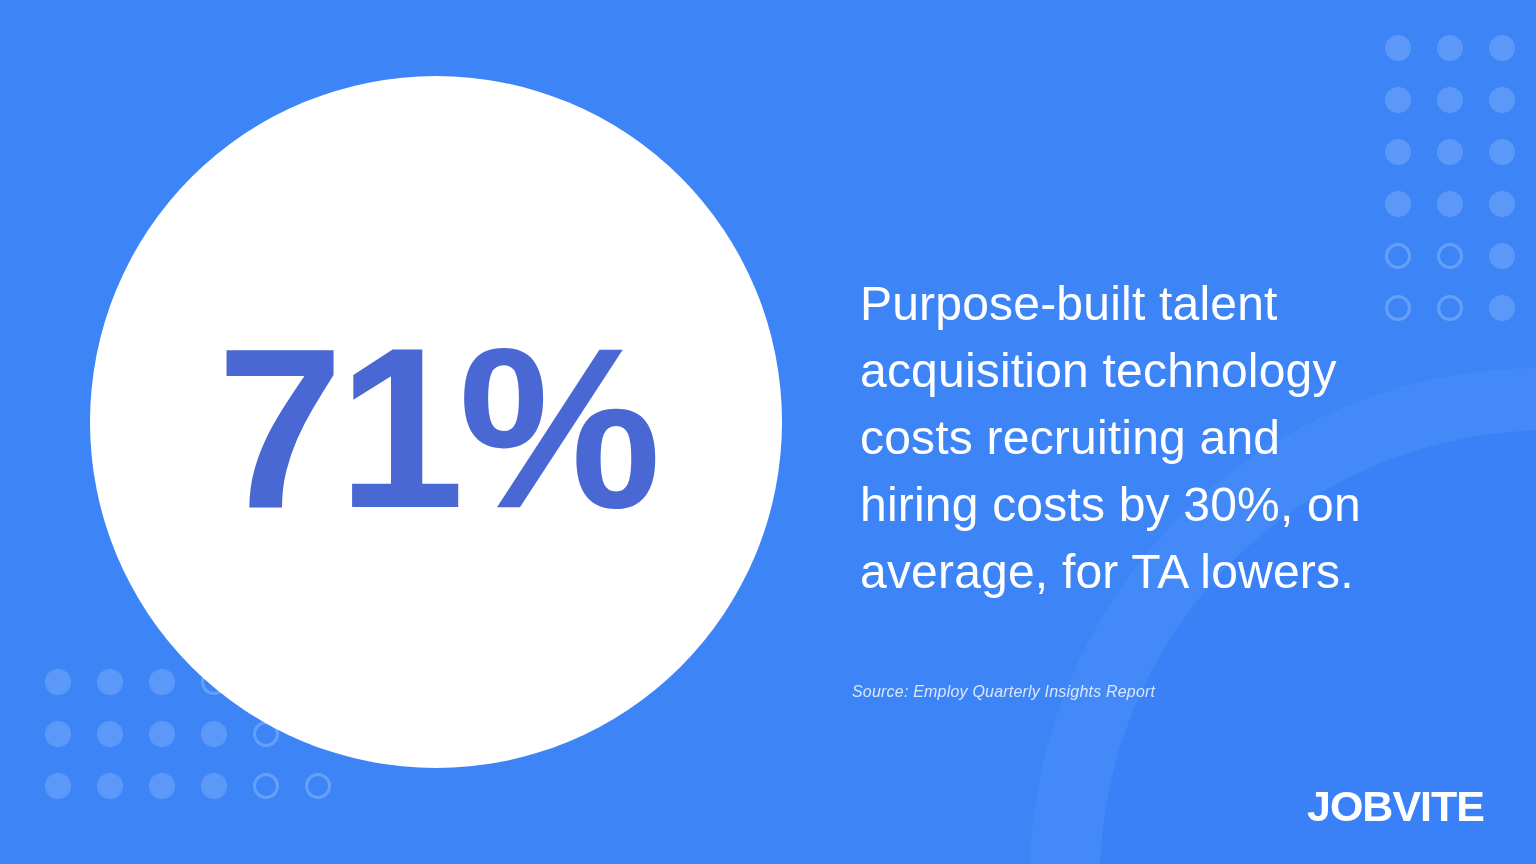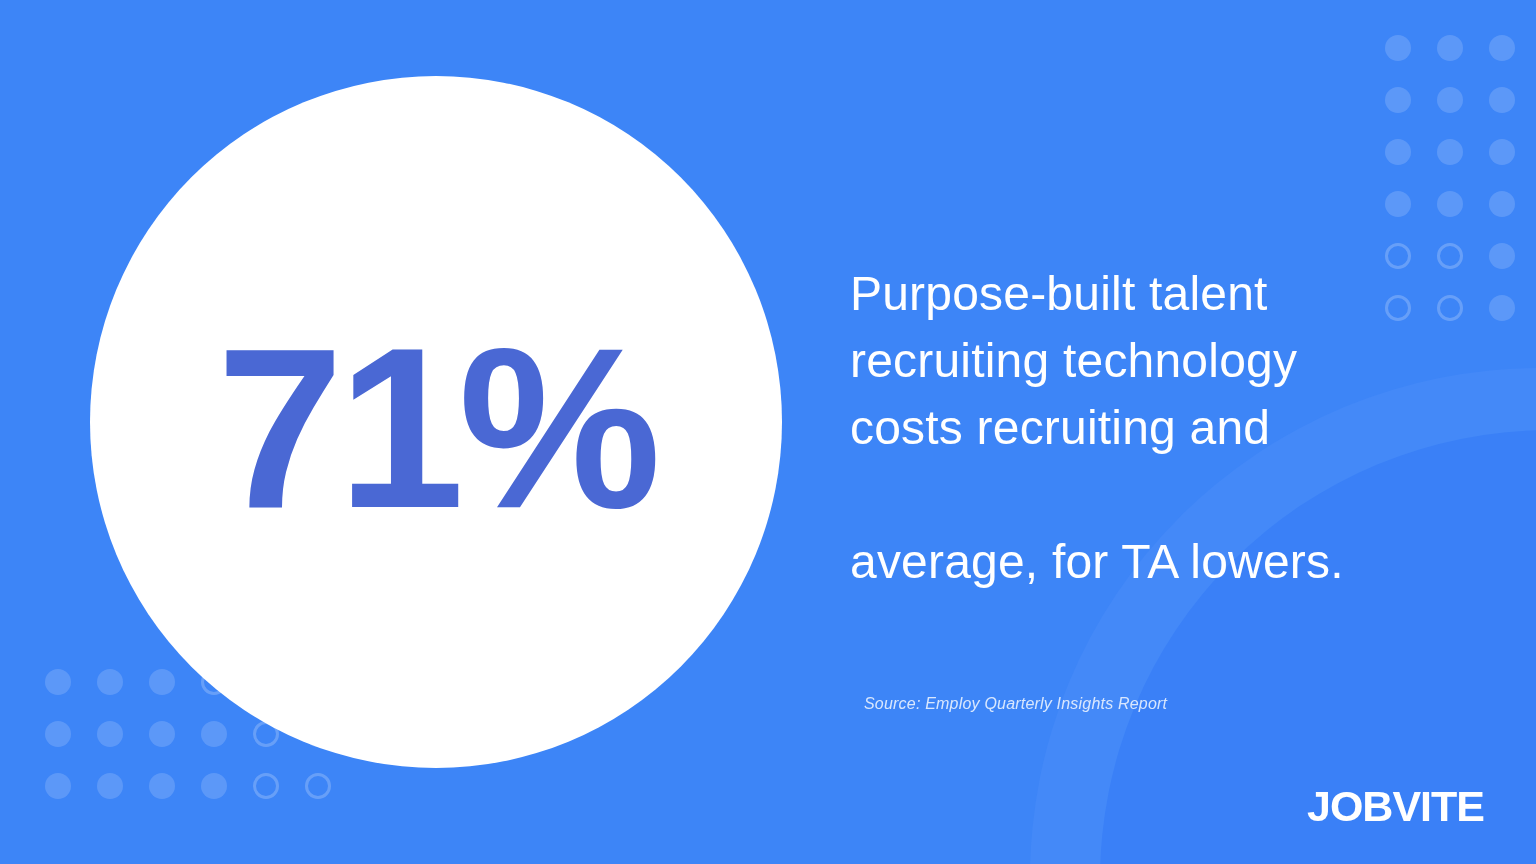--- a/index.html
+++ b/index.html
@@ -109,33 +109,33 @@
 
   
   #copy-block {
     position: absolute;
     left: 848px;
     top: 258px;
     width: 540px;
   }
 
   #headline {
-    margin: 2px;
+    margin: 12px;
     font-size: 48px;
     line-height: 67px;
     font-weight: 400;
     color: #ffffff;
     letter-spacing: 0.2px;
   }
 
   #source-note {
     position: absolute;
     left: 848px;
     top: 679px;
-    margin: 16px;
+    margin: 4px;
     font-size: 16px;
     font-style: italic;
     font-weight: 400;
     letter-spacing: 0.2px;
     color: rgba(255, 255, 255, 0.80);
     white-space: nowrap;
   }
 
   
   #brand-logo {
@@ -199,20 +199,20 @@
       <span class="dot filled"></span>
       <span class="dot ring"></span>
       <span class="dot ring"></span>
     </div>
 
   <div id="stat-circle">
     <span id="stat-value">71%</span>
   </div>
 
   <div id="copy-block">
-    <p id="headline"><span>Purpose-built talent</span><br><span>recruiting technology</span><br><span>costs recruiting and</span><br><br><span>average, for TA lowers.</span></p>
+    <p id="headline"><span>Purpose-built talent</span><br><span>acquisition technology</span><br><span>costs recruiting and</span><br><span>hiring costs by 30%, on</span><br><span>average, for TA lowers.</span></p>
   </div>
 
   <p id="source-note">Source: Employ Quarterly Insights Report</p>
 
   <div id="brand-logo">JOBVITE</div>
 
 </div>
 
 </body></html>

